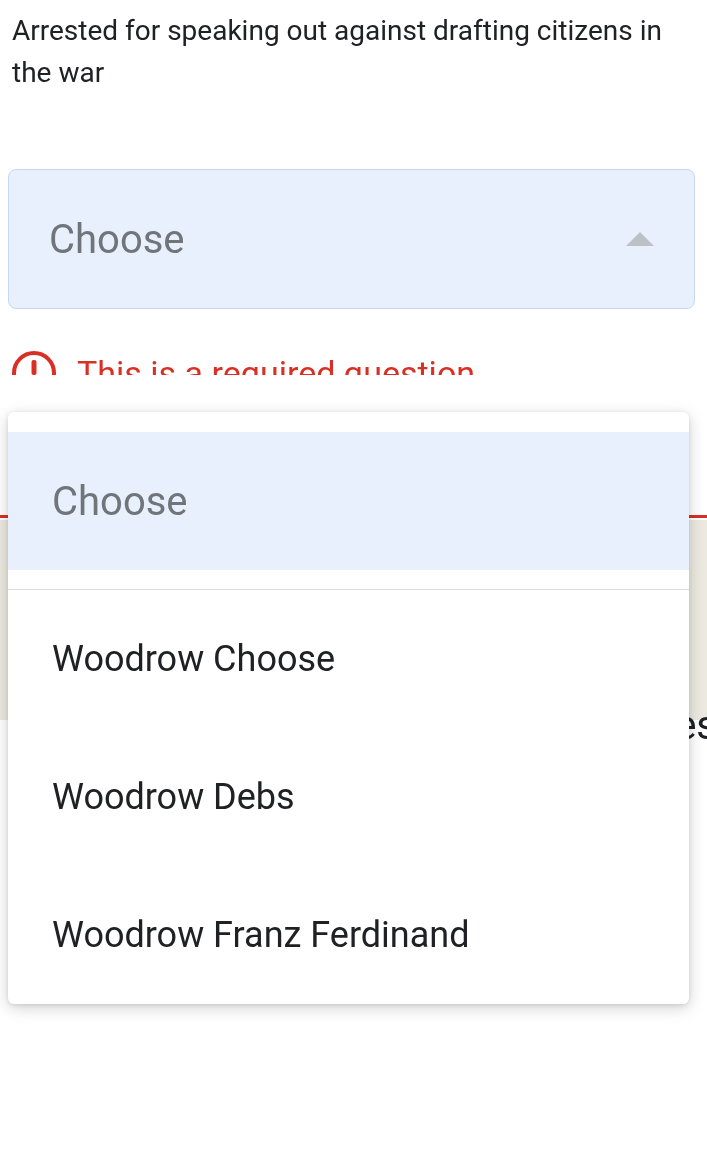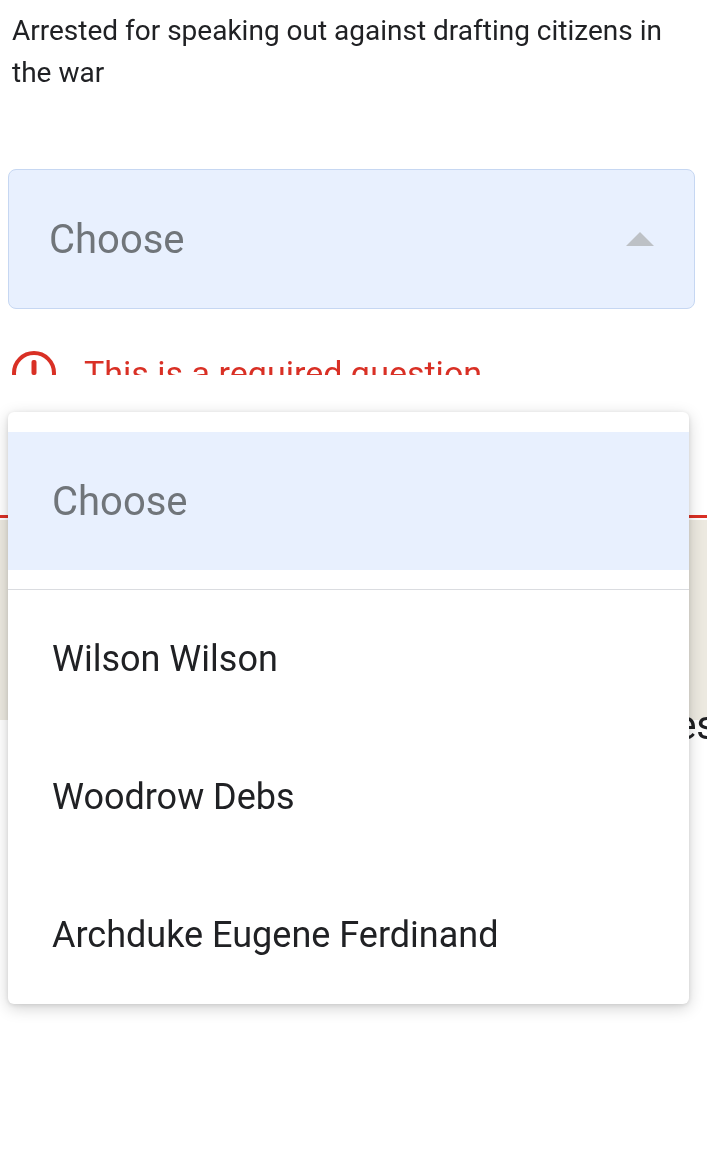--- a/index.html
+++ b/index.html
@@ -38,21 +38,21 @@
     .dropdown-caret {
       width: 0;
       height: 0;
       border-left: 14px solid transparent;
       border-right: 14px solid transparent;
       border-bottom: 14px solid #bdc1c6;
     }
     .error-row {
       display: flex;
       align-items: center;
-      gap: 28px;
+      gap: 21px;
       margin: 38px 12px 0 12px;
       height: 28px;
       overflow: hidden;
     }
     .error-icon {
       flex: 0 0 auto;
       width: 44px;
       height: 44px;
       border: 4px solid #d93025;
       border-radius: 50%;
@@ -148,16 +148,16 @@
 <div class="under-bars">
   <div class="red-line"></div>
   <div class="tan-bar"></div>
 </div>
 
 <div class="side-text">es</div>
 
 <div class="dropdown-menu">
   <div class="menu-option placeholder">Choose</div>
   <div class="menu-divider"></div>
-  <div class="menu-option">Wilson Wilson</div>
+  <div class="menu-option">Woodrow Choose</div>
   <div class="menu-option">Woodrow Debs</div>
-  <div class="menu-option">Archduke Eugene Ferdinand</div>
+  <div class="menu-option">Woodrow Franz Ferdinand</div>
 </div>
 
 </body></html>

